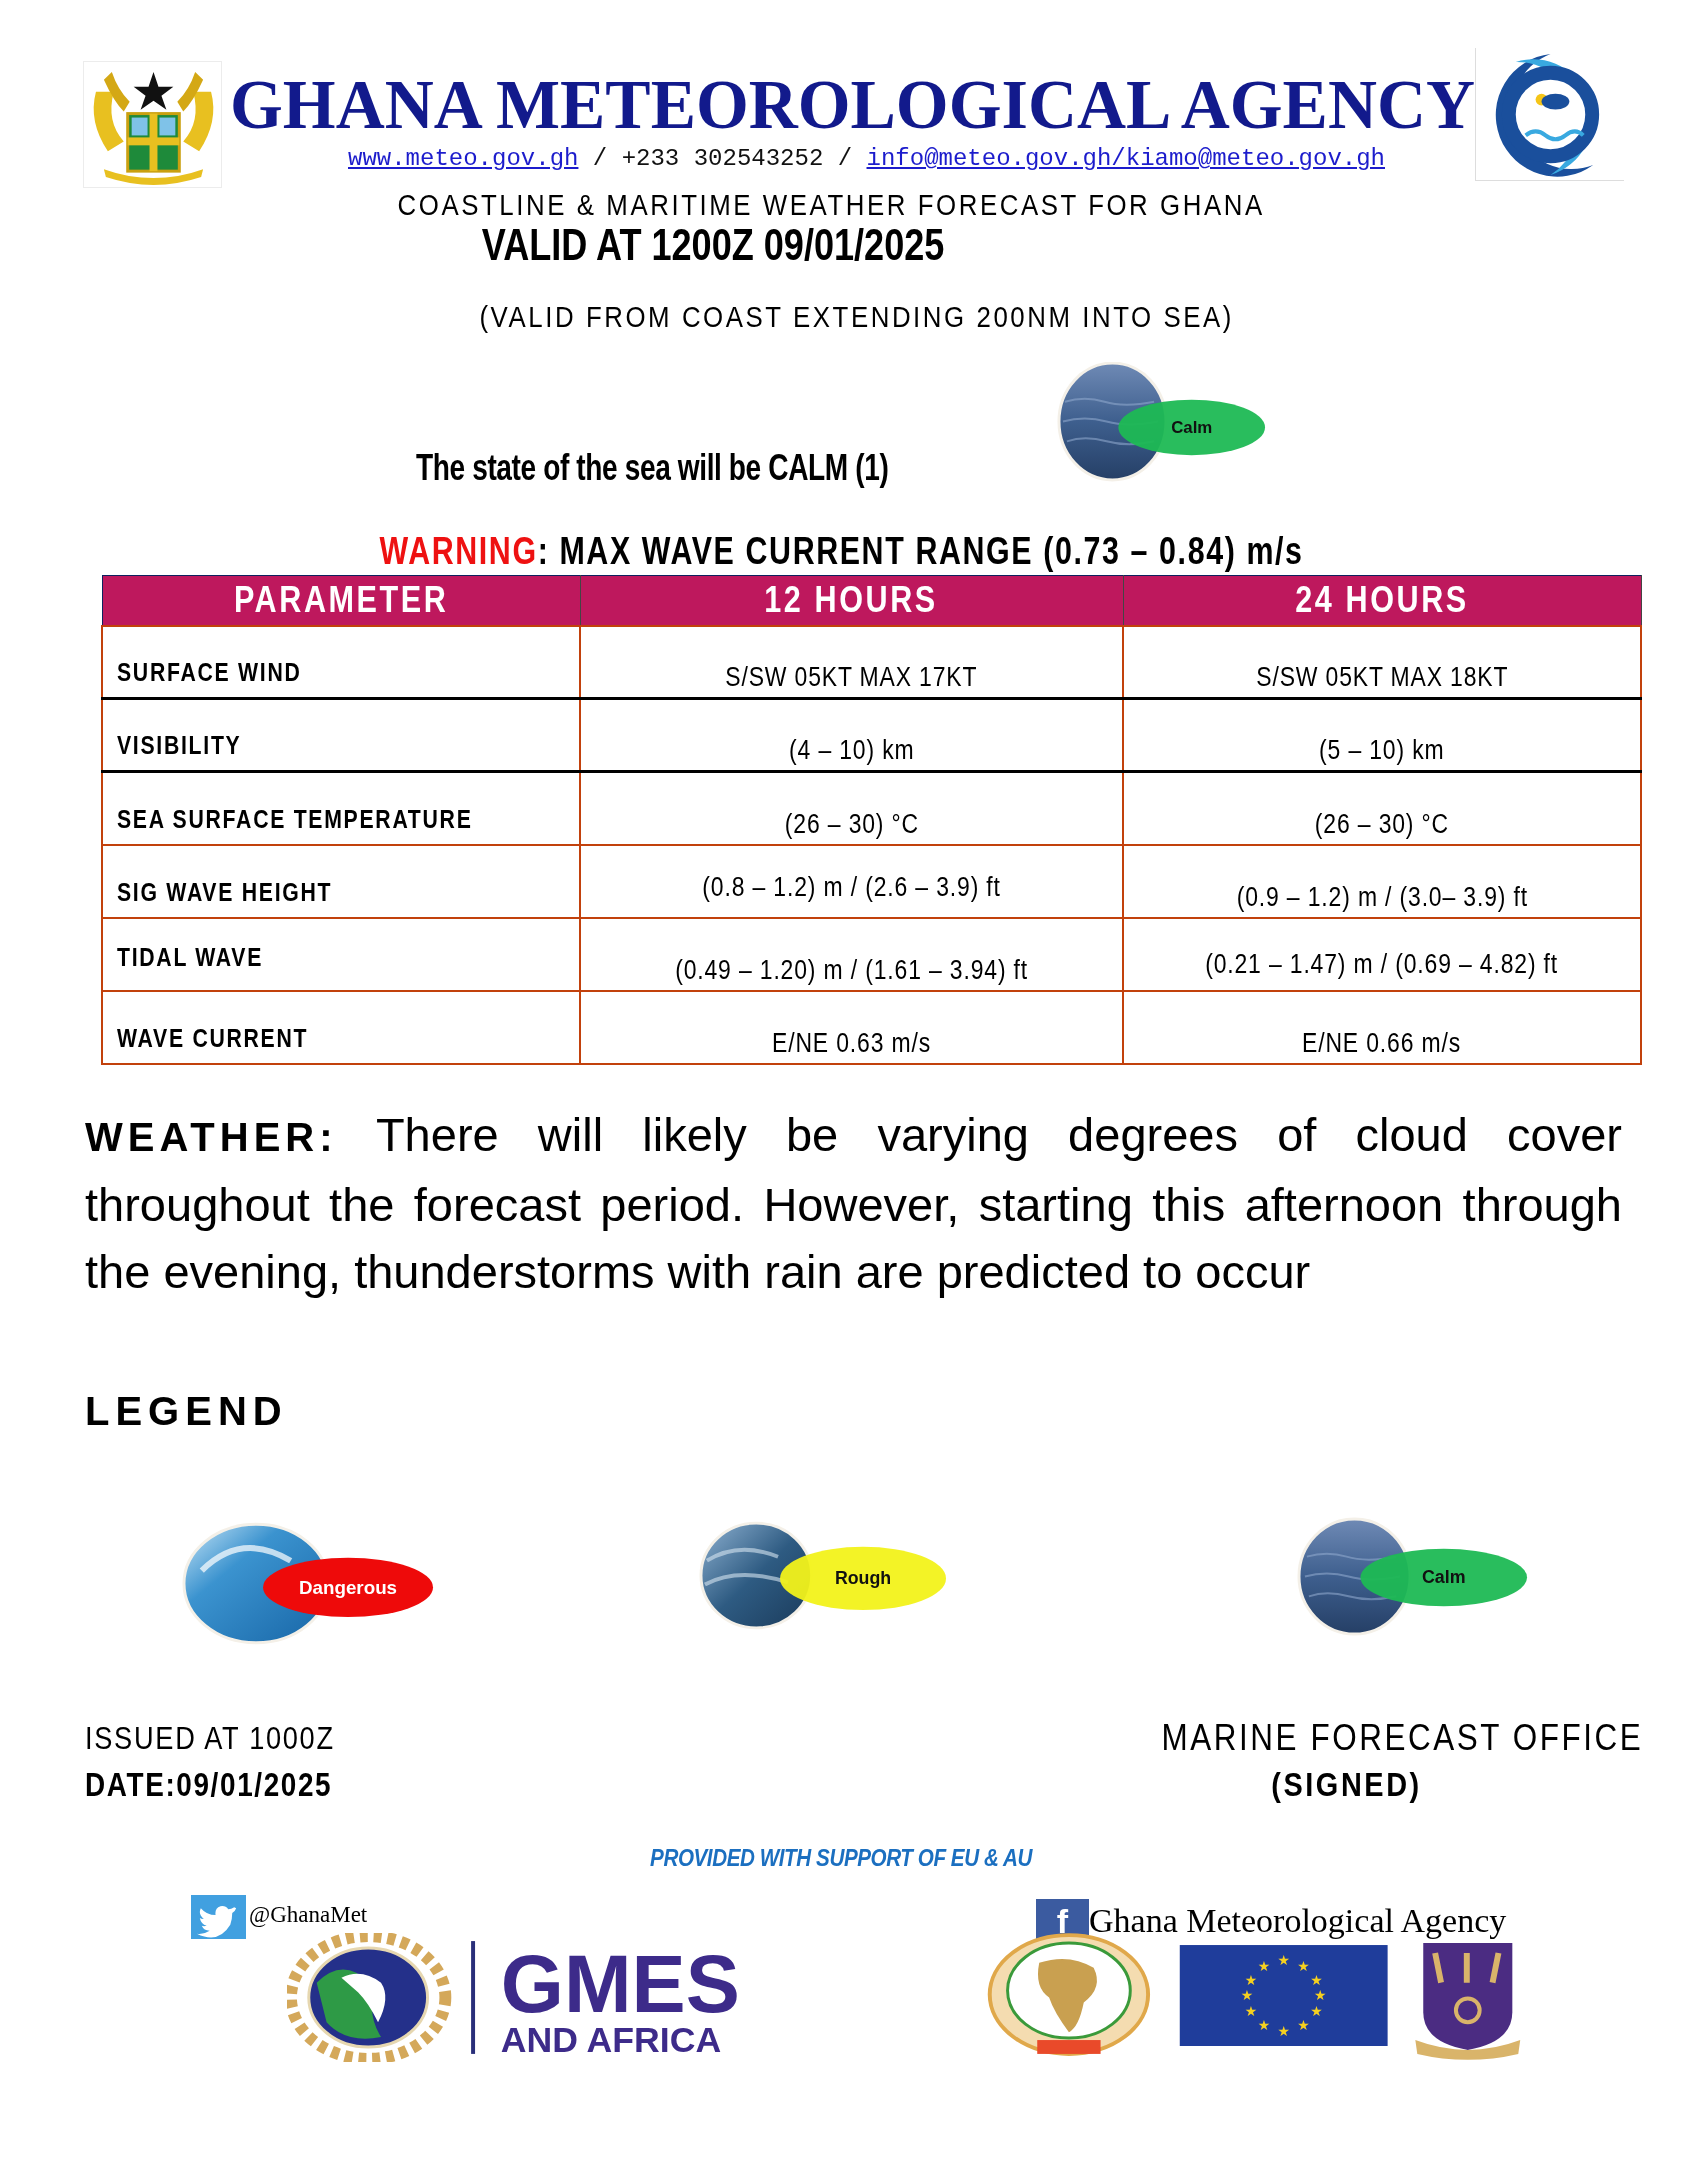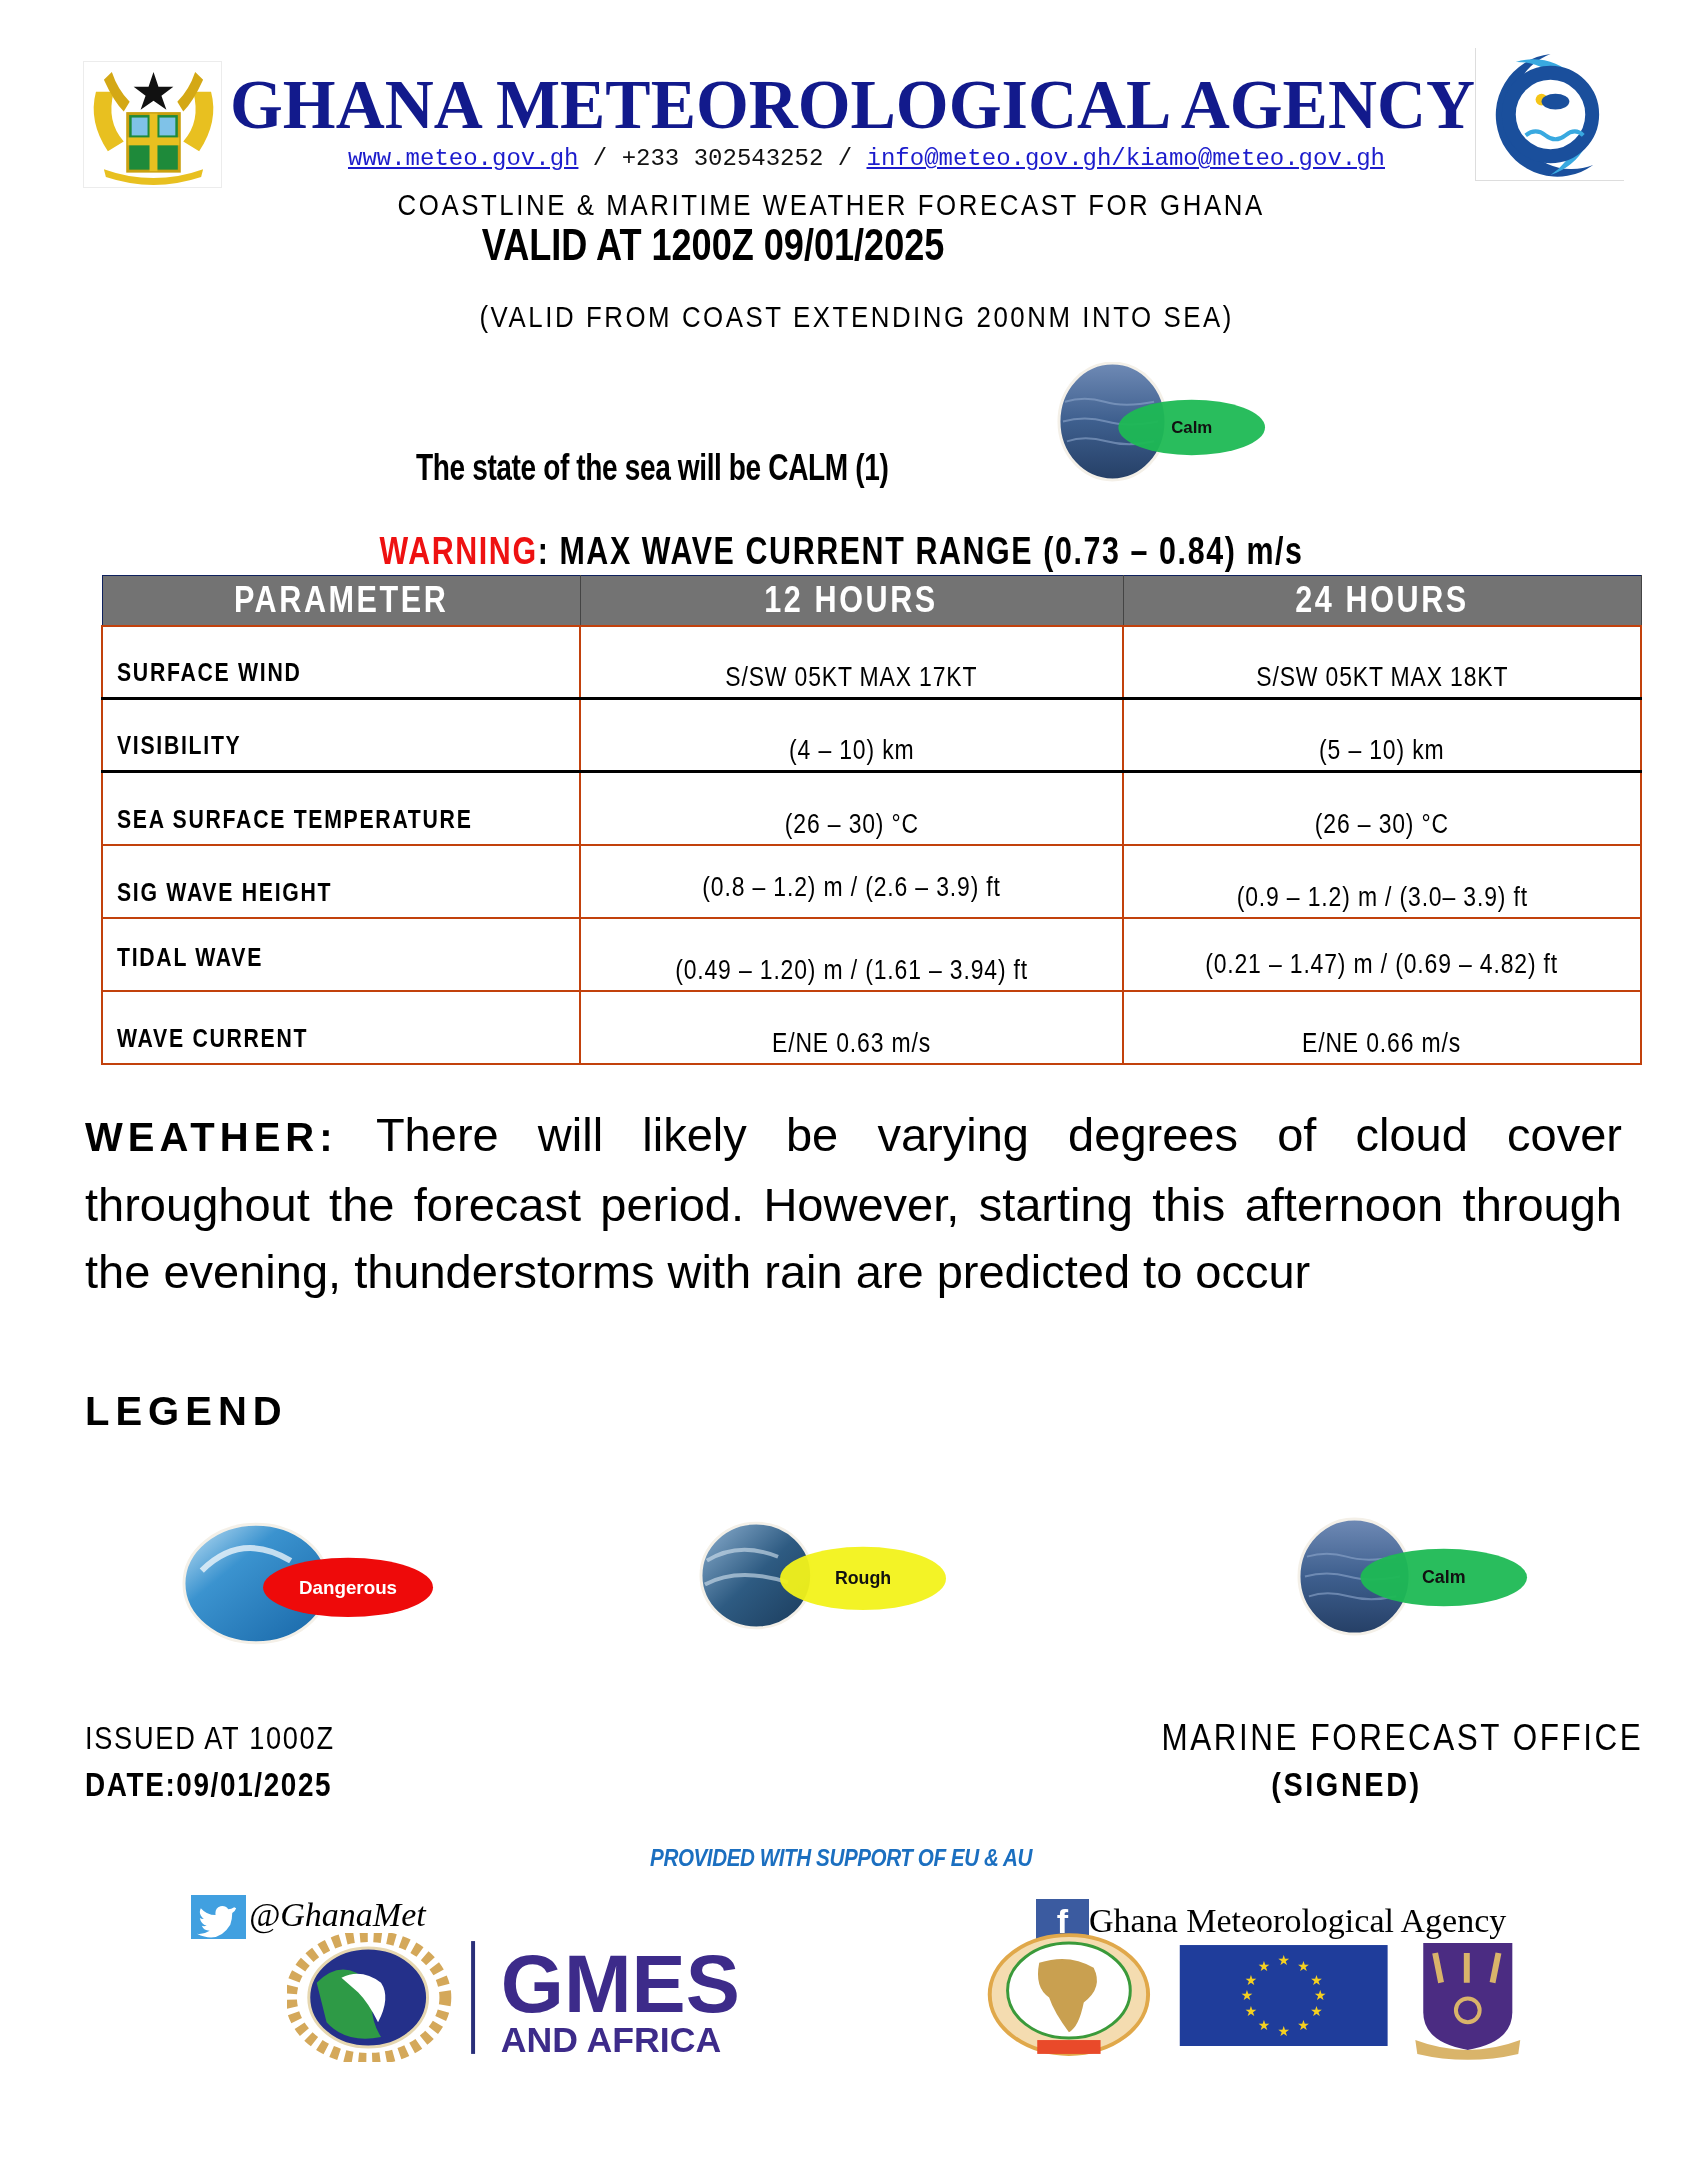--- a/index.html
+++ b/index.html
@@ -25,21 +25,21 @@
   .sea-state { left: 416px; top: 447px; font-size: 36px; font-weight: bold; white-space: nowrap; line-height: 42px; text-decoration: underline; }
   .sea-state span.inner { display:inline-block; transform: scaleX(0.78); transform-origin: left center; letter-spacing: -0.5px; }
   .sea-icon { left: 1055px; top: 362px; width: 213px; height: 121px; }
 
   .warning { left: 0; width: 1683px; top: 529px; text-align: center; font-size: 38px; font-weight: bold; white-space: nowrap; line-height: 44px; }
   .warning .inner { display:inline-block; transform: scaleX(0.80); letter-spacing: 2px; }
   .warning .red { color: #ee1111; }
 
   
   .forecast-table { left: 101px; top: 575px; width: 1538px; border-collapse: collapse; table-layout: fixed; }
-  .forecast-table th { background: #737373; color: #fff; height: 50px; font-size: 36px; font-weight: bold; letter-spacing: 3px; border: 1px solid #0e215e; border-right: 1px solid #444; text-align: center; vertical-align: middle; }
+  .forecast-table th { background: #be185d; color: #fff; height: 50px; font-size: 36px; font-weight: bold; letter-spacing: 3px; border: 1px solid #0e215e; border-right: 1px solid #444; text-align: center; vertical-align: middle; }
   .forecast-table th span, .forecast-table td span { display:inline-block; transform: scaleX(0.85); }
   .forecast-table td { border: 2px solid #c2410c; height: 73px; font-size: 27px; vertical-align: bottom; padding-bottom: 4px; text-align: center; white-space: nowrap; letter-spacing: 1px; }
   .forecast-table td.param { text-align: left; font-weight: bold; font-size: 25px; letter-spacing: 2px; padding-left: 14px; padding-bottom: 10px; }
   .forecast-table td.param span { transform-origin: left center; }
   .forecast-table tr.thick td { border-bottom: 3px solid #000; }
 
   
   .weather { left: 85px; top: 1101px; width: 1537px; font-size: 47px; line-height: 67px; text-align: justify; }
   .weather .lbl { font-weight: bold; letter-spacing: 5px; font-size: 40px; }
   .weather .lastline { text-align: left; }
@@ -55,21 +55,21 @@
   .issued-date span { display:inline-block; transform: scaleX(0.82); transform-origin: left center; }
   .office { left: 1119px; top: 1718px; width: 455px; text-align: center; font-size: 37px; letter-spacing: 3px; line-height: 40px; white-space: nowrap; }
   .office span { display:inline-block; transform: scaleX(0.85); }
   .signed { left: 1119px; top: 1764px; width: 455px; text-align: center; font-size: 34px; font-weight: bold; letter-spacing: 3px; line-height: 40px; }
   .signed span { display:inline-block; transform: scaleX(0.85); }
 
   .support { left: 0; width: 1683px; top: 1841px; text-align: center; font-size: 24px; font-weight: bold; font-style: italic; color: #1b6fc0; line-height: 34px; white-space: nowrap; }
   .support span { display:inline-block; transform: scaleX(0.86); letter-spacing: -0.5px; }
 
   .twitter-box { left: 191px; top: 1895px; width: 55px; height: 44px; background: #41a0e0; }
-  .twitter-text { left: 249px; top: 1893px; font-family: "Liberation Serif", serif; font-size: 34px; line-height: 44px; white-space: nowrap; font-style: italic; }
+  .twitter-text { left: 249px; top: 1893px; font-family: "Liberation Serif", serif; font-size: 23px; line-height: 44px; white-space: nowrap; }
   .fb-box { left: 1036px; top: 1899px; width: 53px; height: 42px; background: #3b5ba0; color: #fff; font-weight: bold; font-size: 34px; text-align: center; line-height: 44px; }
   .fb-text { left: 1089px; top: 1899px; font-family: "Liberation Serif", serif; font-size: 34px; line-height: 44px; white-space: nowrap; }
 
   .footer-logos { left: 287px; top: 1933px; width: 1257px; height: 129px; }
 </style>
 </head>
 <body>
 
 <div class="abs coat">
   <svg viewBox="0 0 140 128" width="139" height="127">

